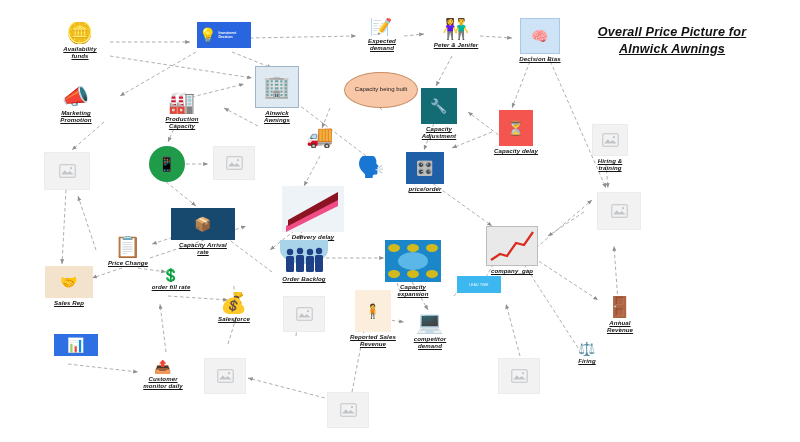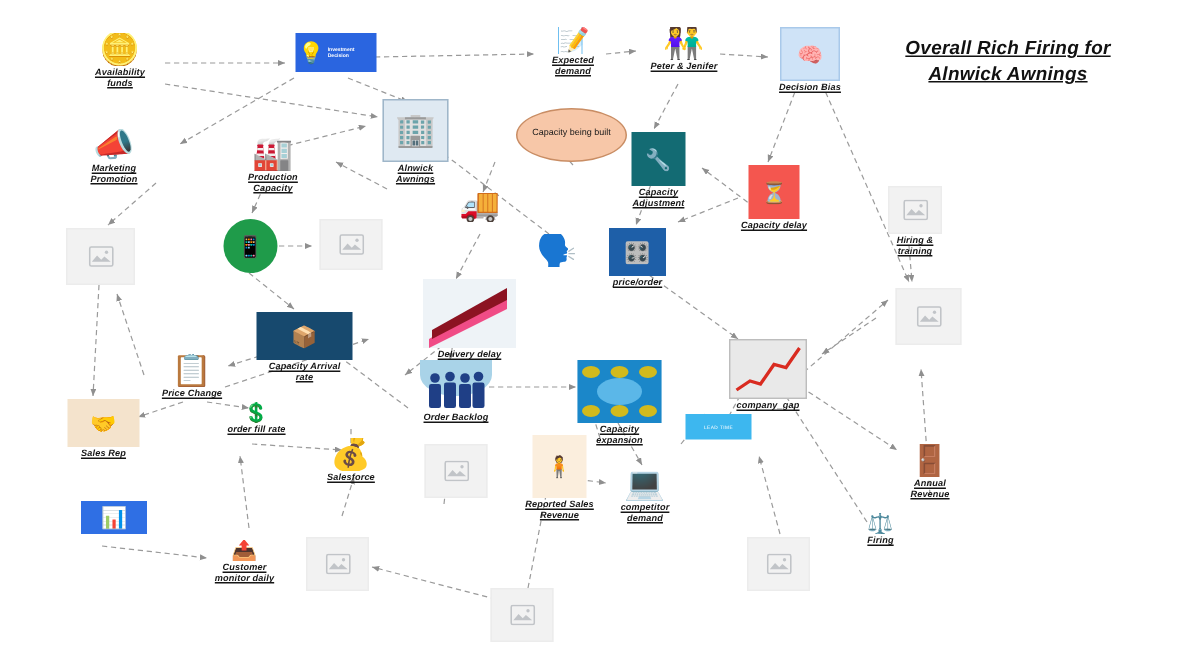--- a/index.html
+++ b/index.html
@@ -115,21 +115,21 @@
       <path d="M620,330 L614,246"></path>
       <path d="M318,212 L270,250"></path>
       <path d="M272,272 L216,230"></path>
       <path d="M400,292 L392,266"></path>
       <path d="M454,296 L470,276"></path>
       <path d="M520,356 L506,304"></path>
     </g>
   </svg>
 
   <div id="title">
-    <div>Overall Rich Firing for</div>
+    <div>Overall Price Picture for</div>
     <div>Alnwick Awnings</div>
   </div>
 
   <div class="node" style="left:52px;top:22px;--w:56px">
     <div class="art">
         <span class="emoji lg">🪙</span>
       </div>
     <div class="cap">Availability
 funds</div>
   </div>

